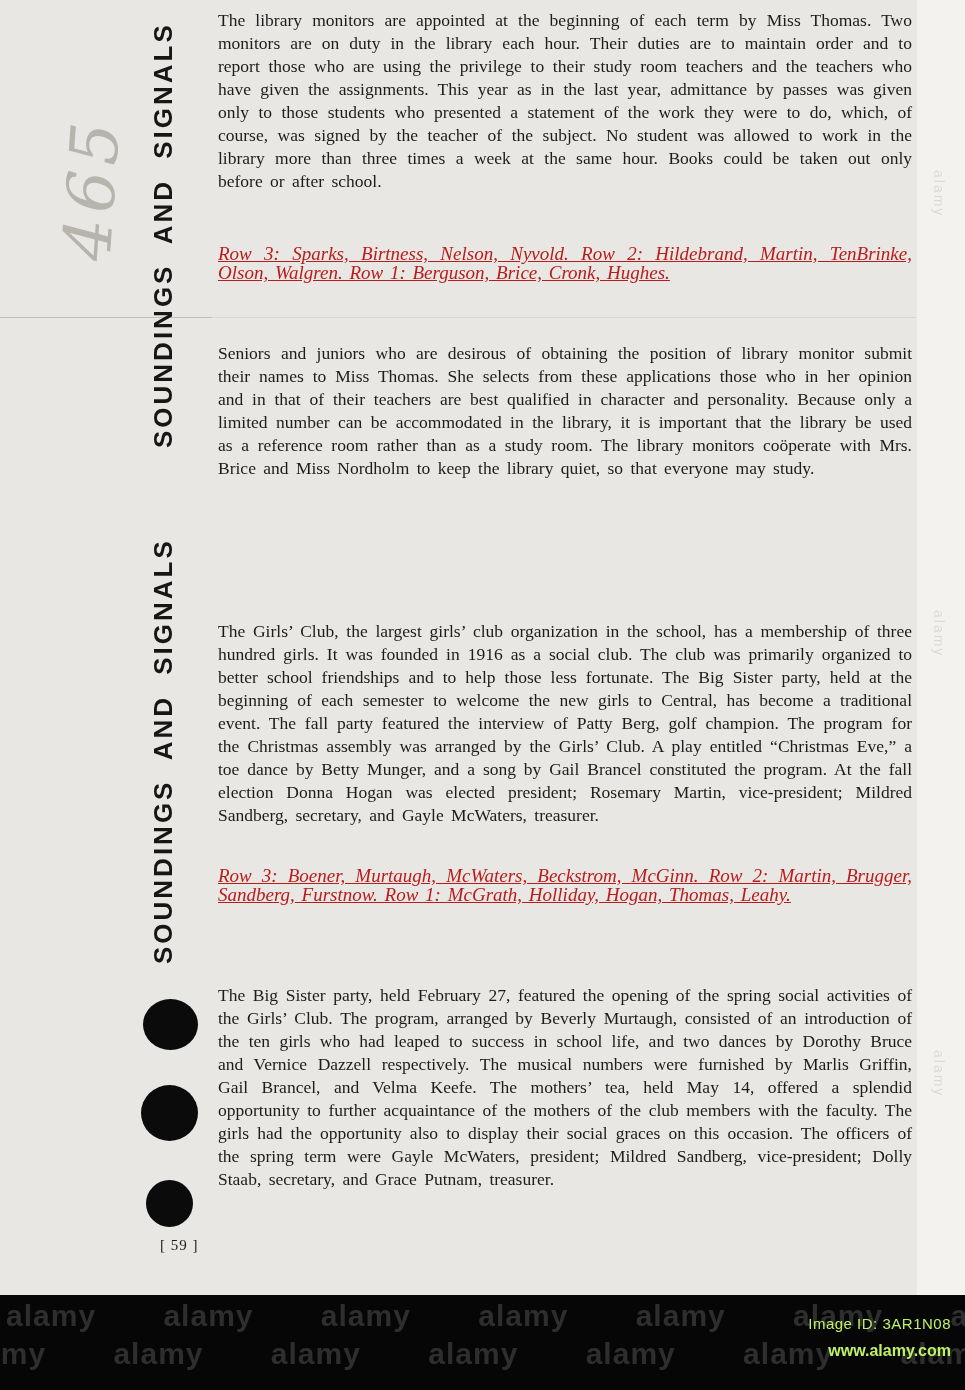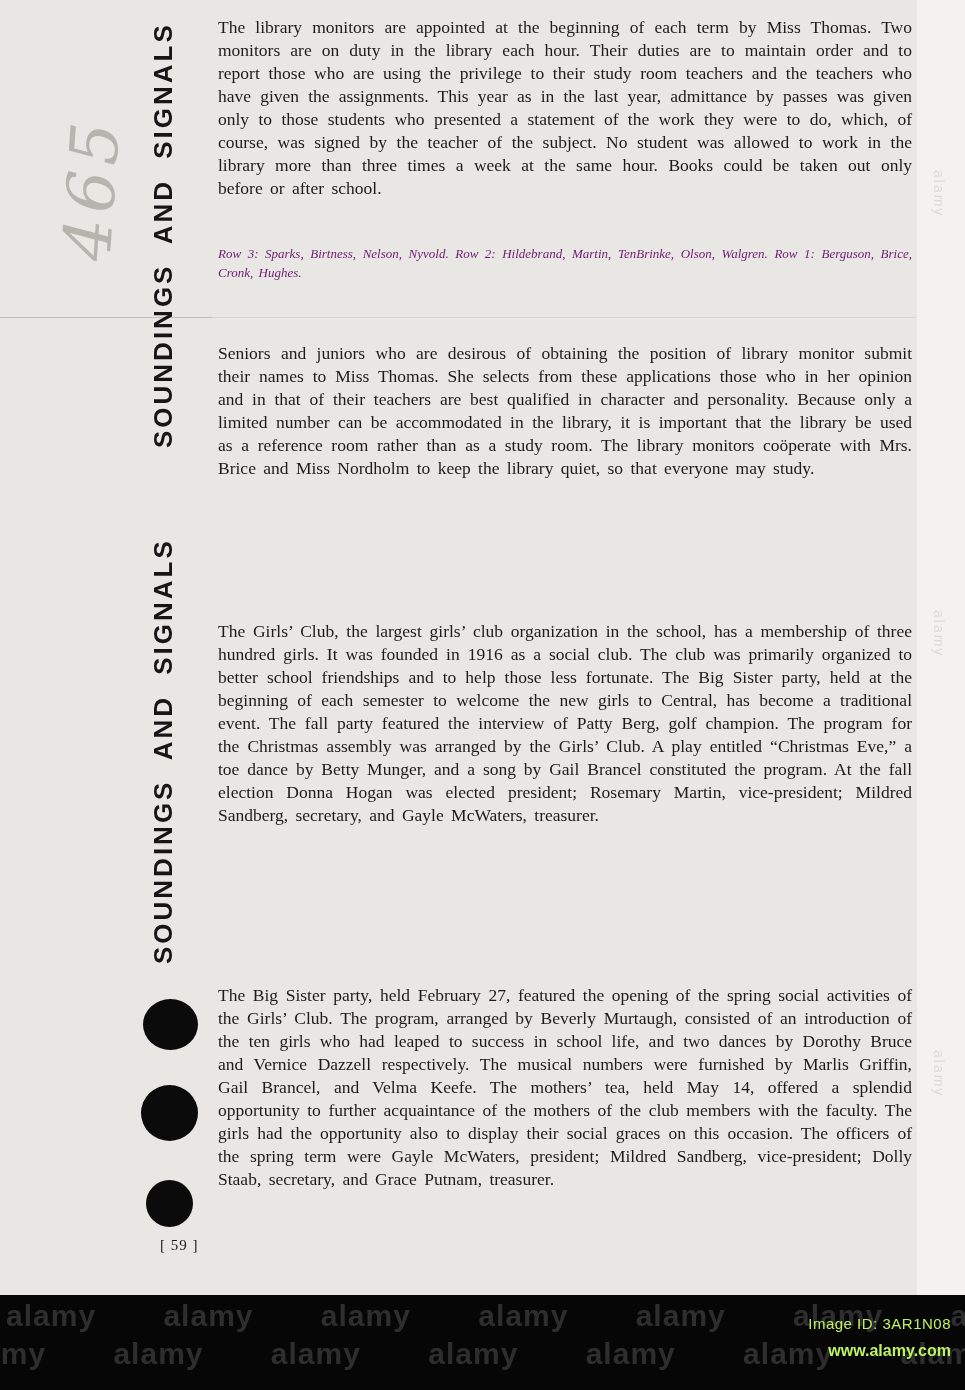--- a/index.html
+++ b/index.html
@@ -30,24 +30,24 @@
     letter-spacing:6px;text-align:center;
   }
   
   .para{
     position:absolute;left:218px;width:694px;
     font-size:17.5px;line-height:23px;word-spacing:3px;
     text-align:justify;
   }
   .caption{
     position:absolute;left:218px;width:694px;
-    font-size:13px;line-height:19px;font-style:italic;
-    text-align:justify;word-spacing:2px;color:#701a75;
+    font-size:19px;line-height:19px;font-style:italic;
+    text-align:justify;word-spacing:2px;color:#b91c1c;text-decoration:underline;
   }
-  .p1{top:16px;} .c1{top:244px;}
+  .p1{top:9px;} .c1{top:244px;}
   .p2{top:342px;} .c2{top:516px;}
   .p3{top:620px;} .c3{top:866px;}
   .p4{top:984px;} .c4{top:1204px;}
   .pagenum{
     position:absolute;left:160px;top:1237px;
     font-size:15px;letter-spacing:1px;
   }
   
   .dot{position:absolute;background:#0b0b0b;border-radius:50%;}
   .dot1{left:143px;top:999px;width:55px;height:51px;}
@@ -99,20 +99,21 @@
 
   <div class="crease"></div>
   <div class="crease-left"></div>
 
   <div class="para p1">The library monitors are appointed at the beginning of each term by Miss Thomas. Two monitors are on duty in the library each hour. Their duties are to maintain order and to report those who are using the privilege to their study room teachers and the teachers who have given the assignments. This year as in the last year, admittance by passes was given only to those students who presented a statement of the work they were to do, which, of course, was signed by the teacher of the subject. No student was allowed to work in the library more than three times a week at the same hour. Books could be taken out only before or after school.</div>
   <div class="caption c1">Row 3: Sparks, Birtness, Nelson, Nyvold. Row 2: Hildebrand, Martin, TenBrinke, Olson, Walgren. Row 1: Berguson, Brice, Cronk, Hughes.</div>
 
   <div class="para p2">Seniors and juniors who are desirous of obtaining the position of library monitor submit their names to Miss Thomas. She selects from these applications those who in her opinion and in that of their teachers are best qualified in character and personality. Because only a limited number can be accommodated in the library, it is important that the library be used as a reference room rather than as a study room. The library monitors coöperate with Mrs. Brice and Miss Nordholm to keep the library quiet, so that everyone may study.</div>
 
   <div class="para p3">The Girls’ Club, the largest girls’ club organization in the school, has a membership of three hundred girls. It was founded in 1916 as a social club. The club was primarily organized to better school friendships and to help those less fortunate. The Big Sister party, held at the beginning of each semester to welcome the new girls to Central, has become a traditional event. The fall party featured the interview of Patty Berg, golf champion. The program for the Christmas assembly was arranged by the Girls’ Club. A play entitled “Christmas Eve,” a toe dance by Betty Munger, and a song by Gail Brancel constituted the program. At the fall election Donna Hogan was elected president; Rosemary Martin, vice-president; Mildred Sandberg, secretary, and Gayle McWaters, treasurer.</div>
+  <div class="caption c3">Row 3: Boener, Murtaugh, McWaters, Beckstrom, McGinn. Row 2: Martin, Brugger, Sandberg, Furstnow. Row 1: McGrath, Holliday, Hogan, Thomas, Leahy.</div>
 
   <div class="para p4">The Big Sister party, held February 27, featured the opening of the spring social activities of the Girls’ Club. The program, arranged by Beverly Murtaugh, consisted of an introduction of the ten girls who had leaped to success in school life, and two dances by Dorothy Bruce and Vernice Dazzell respectively. The musical numbers were furnished by Marlis Griffin, Gail Brancel, and Velma Keefe. The mothers’ tea, held May 14, offered a splendid opportunity to further acquaintance of the mothers of the club members with the faculty. The girls had the opportunity also to display their social graces on this occasion. The officers of the spring term were Gayle McWaters, president; Mildred Sandberg, vice-president; Dolly Staab, secretary, and Grace Putnam, treasurer.</div>
 
   <div class="pagenum">[ 59 ]</div>
 
   <div class="dot dot1"></div>
   <div class="dot dot2"></div>
   <div class="dot dot3"></div>
 
   <div class="edgestrip">

